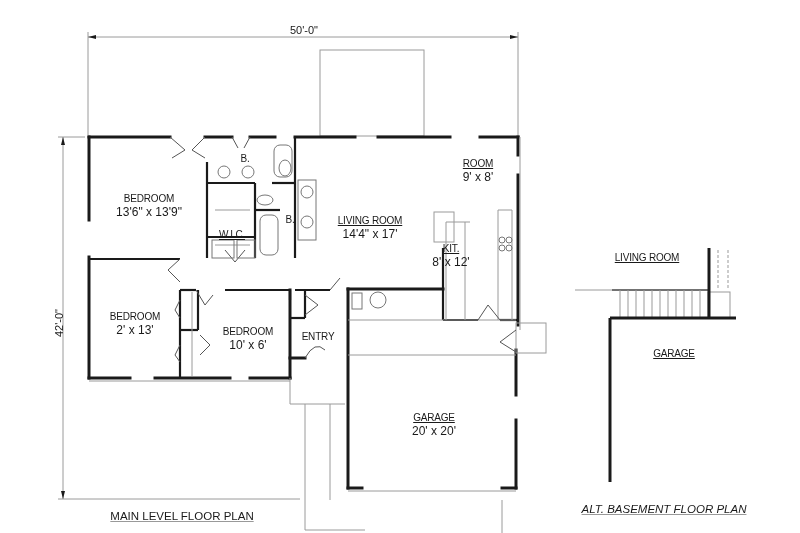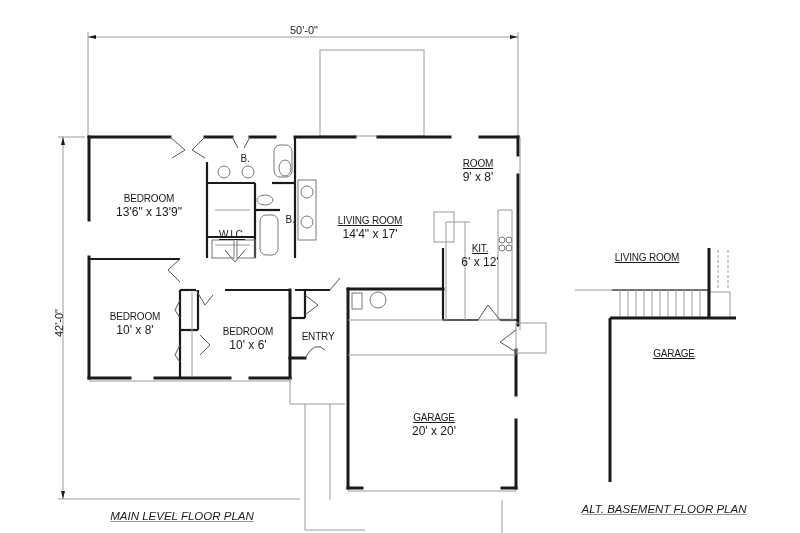--- a/index.html
+++ b/index.html
@@ -210,41 +210,41 @@
   <span class="rname">B.</span>
 </div>
 <div class="lbl" style="left:370px; top:210px;">
   <span class="rname" style="text-decoration:underline;">LIVING ROOM</span>
   <span class="rdim">14'4" x 17'</span>
 </div>
 <div class="lbl" style="left:478px; top:153px;">
   <span class="rname" style="text-decoration:underline;">ROOM</span>
   <span class="rdim">9' x 8'</span>
 </div>
-<div class="lbl" style="left:480px; top:238px;">
+<div class="lbl" style="left:451px; top:238px;">
   <span class="rname" style="text-decoration:underline;">KIT.</span>
-  <span class="rdim">6' x 12'</span>
+  <span class="rdim">8' x 12'</span>
 </div>
 <div class="lbl" style="left:135px; top:306px;">
   <span class="rname">BEDROOM</span>
-  <span class="rdim">10' x 8'</span>
+  <span class="rdim">2' x 13'</span>
 </div>
 <div class="lbl" style="left:248px; top:321px;">
   <span class="rname">BEDROOM</span>
   <span class="rdim">10' x 6'</span>
 </div>
 <div class="lbl" style="left:318px; top:326px;">
   <span class="rname" style="">ENTRY</span>
 </div>
 <div class="lbl" style="left:434px; top:407px;">
   <span class="rname" style="text-decoration:underline;">GARAGE</span>
   <span class="rdim">20' x 20'</span>
 </div>
 
-<div class="lbl title" style="left:182px; top:510px;font-style:italic;">MAIN LEVEL FLOOR PLAN</div>
+<div class="lbl title" style="left:182px; top:510px;">MAIN LEVEL FLOOR PLAN</div>
 
 <div class="lbl" style="left:647px; top:247px;">
   <span class="rname" style="text-decoration:underline;">LIVING ROOM</span>
 </div>
 <div class="lbl" style="left:674px; top:343px;">
   <span class="rname" style="text-decoration:underline;">GARAGE</span>
 </div>
 <div class="lbl title" style="left:664px; top:503px;font-style:italic;">ALT. BASEMENT FLOOR PLAN</div>
 
 </body></html>

